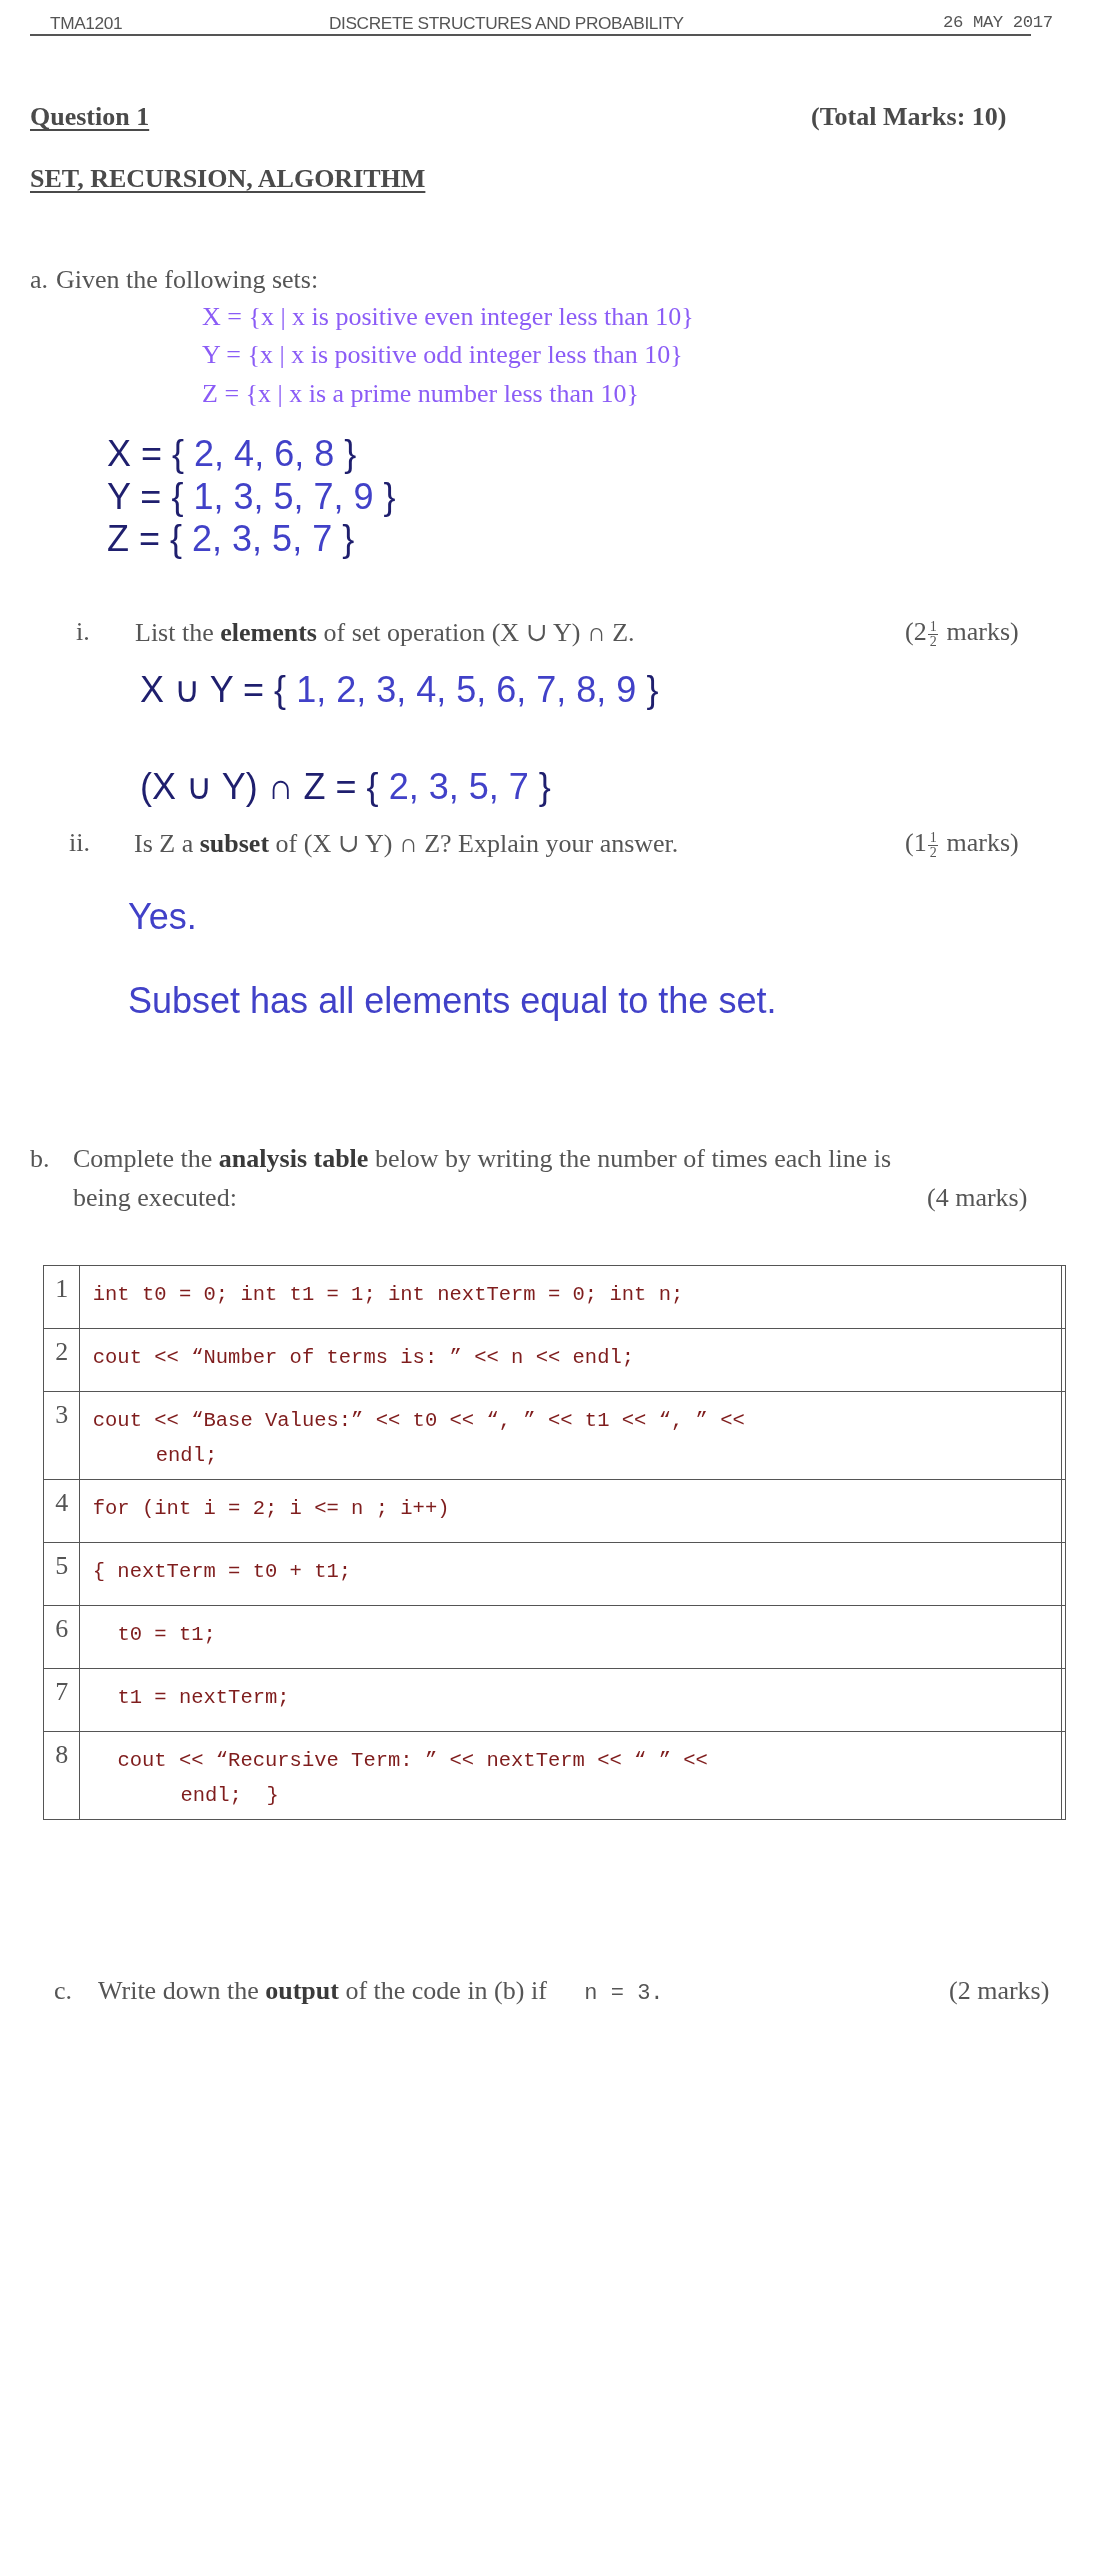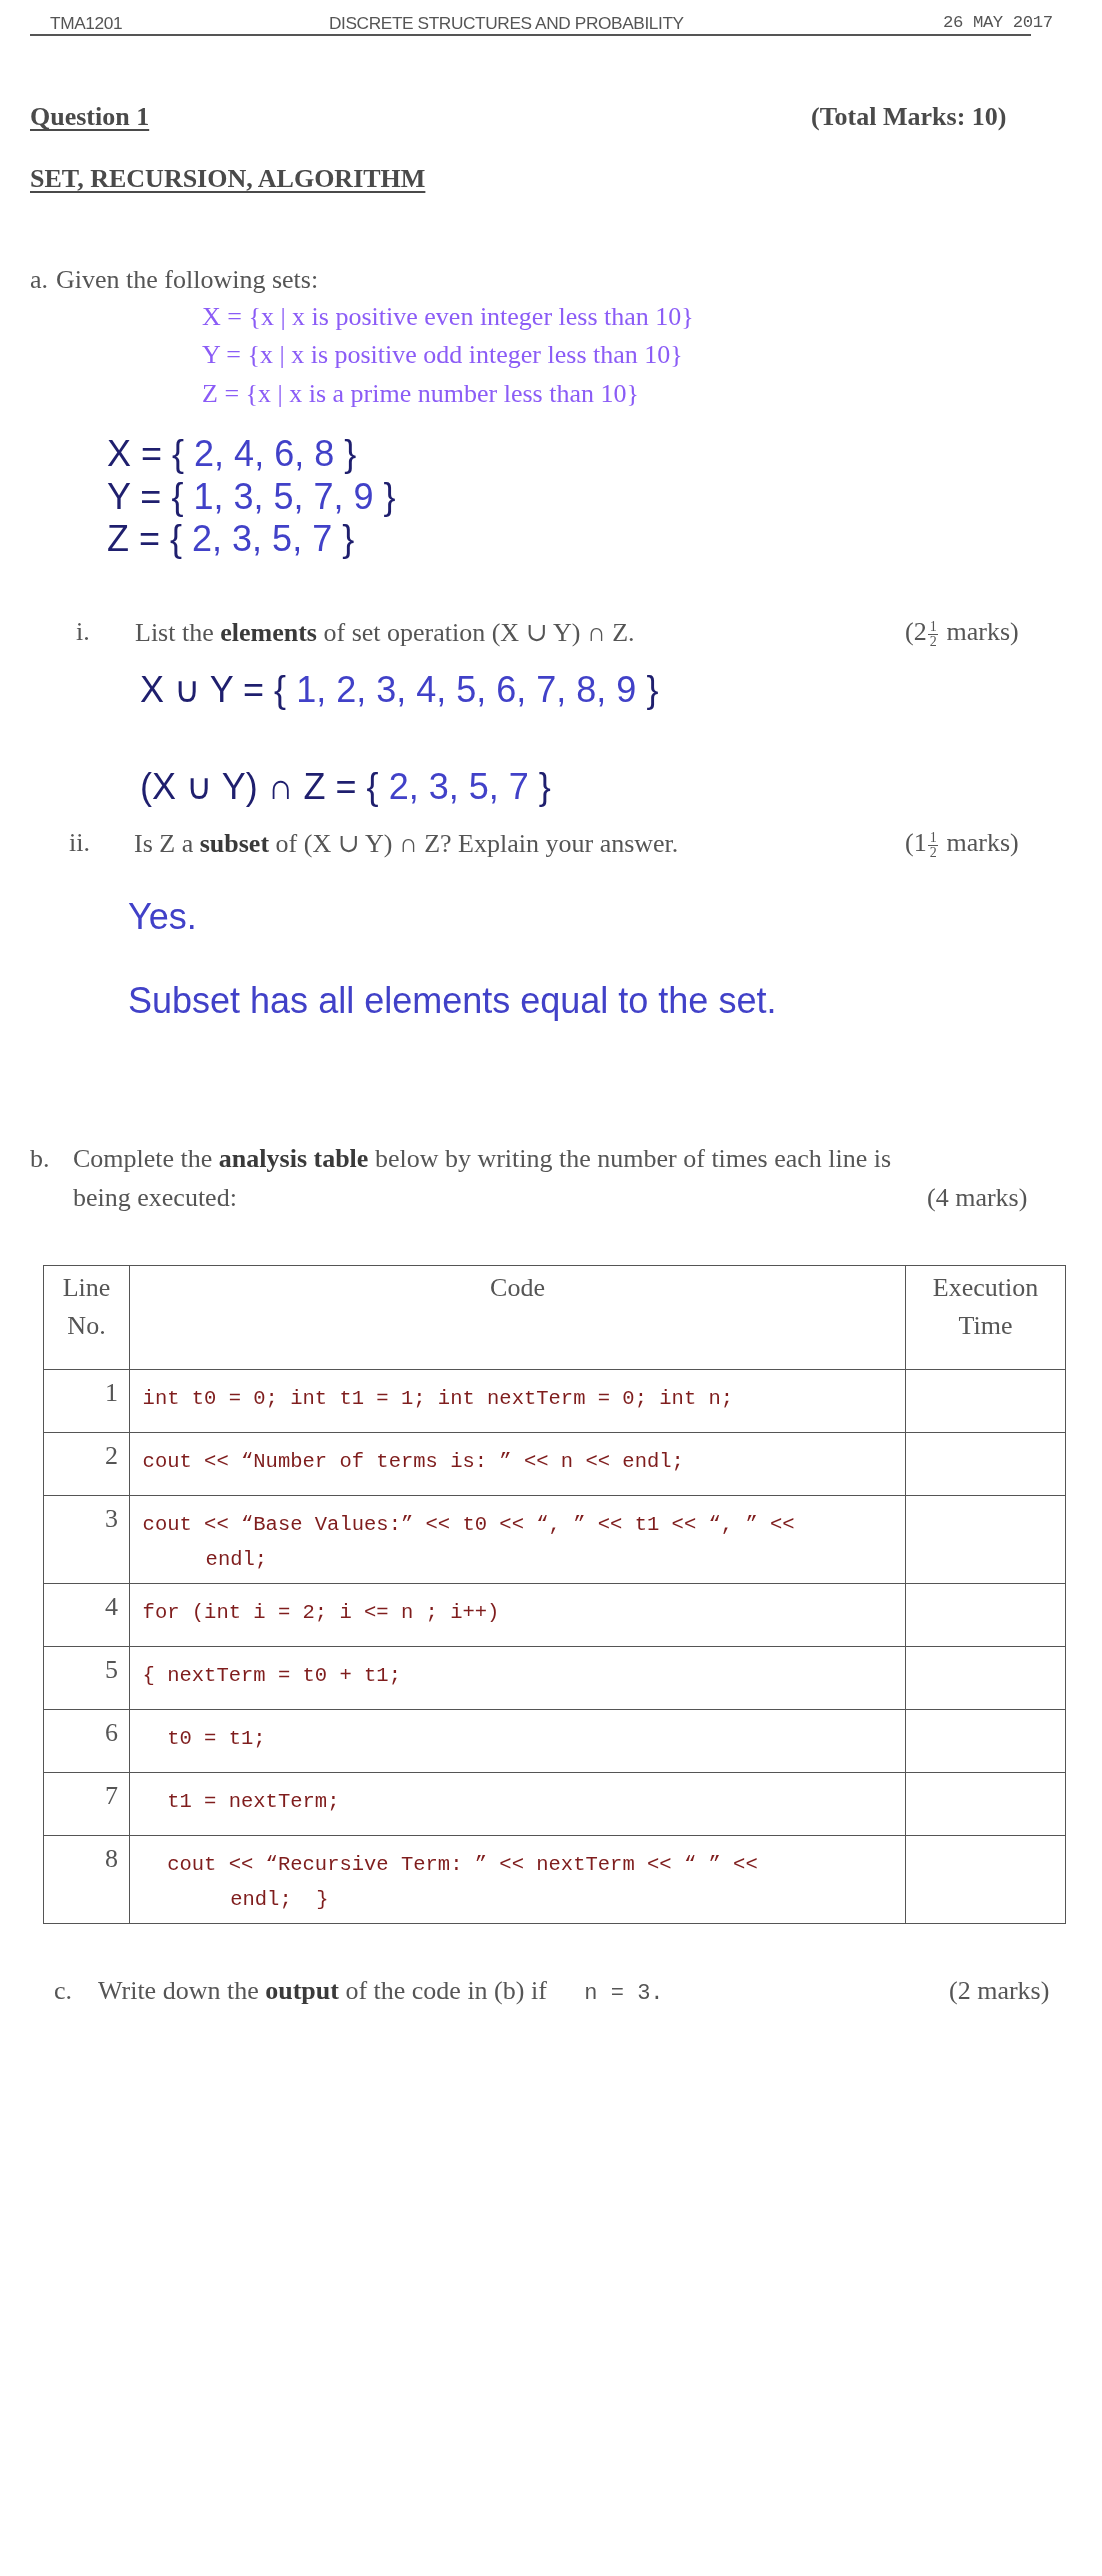--- a/index.html
+++ b/index.html
@@ -86,25 +86,20 @@
 <div class="abs ans blue" style="left:128px; top:896px;">Yes.</div>
 <div class="abs ans blue" style="left:128px; top:980px;">Subset has all elements equal to the set.</div>
 
 <div class="abs body-txt" style="left:30px; top:1144px;">b.</div>
 <div class="abs body-txt" style="left:73px; top:1144px;"><span>Complete the </span><b>analysis table</b><span> below by writing the number of times each line is</span></div>
 <div class="abs body-txt" style="left:73px; top:1183px;">being executed:</div>
 <div class="abs body-txt" style="left:927px; top:1183px;">(4 marks)</div>
 
 <table class="analysis">
   <tbody>
-      <tr style="height:104px;">
-    <th class="c-line"><span>Line</span><br><span>No.</span></th>
-    <th class="c-code">Code</th>
-    <th class="c-exec"><span>Execution</span><br><span>Time</span></th>
-  </tr>
   <tr style="height:63px;">
     <td class="ln">1</td>
     <td class="code">int t0 = 0; int t1 = 1; int nextTerm = 0; int n;</td>
     <td class="exec"></td>
   </tr>
   <tr style="height:63px;">
     <td class="ln">2</td>
     <td class="code">cout &lt;&lt; “Number of terms is: ” &lt;&lt; n &lt;&lt; endl;</td>
     <td class="exec"></td>
   </tr>

